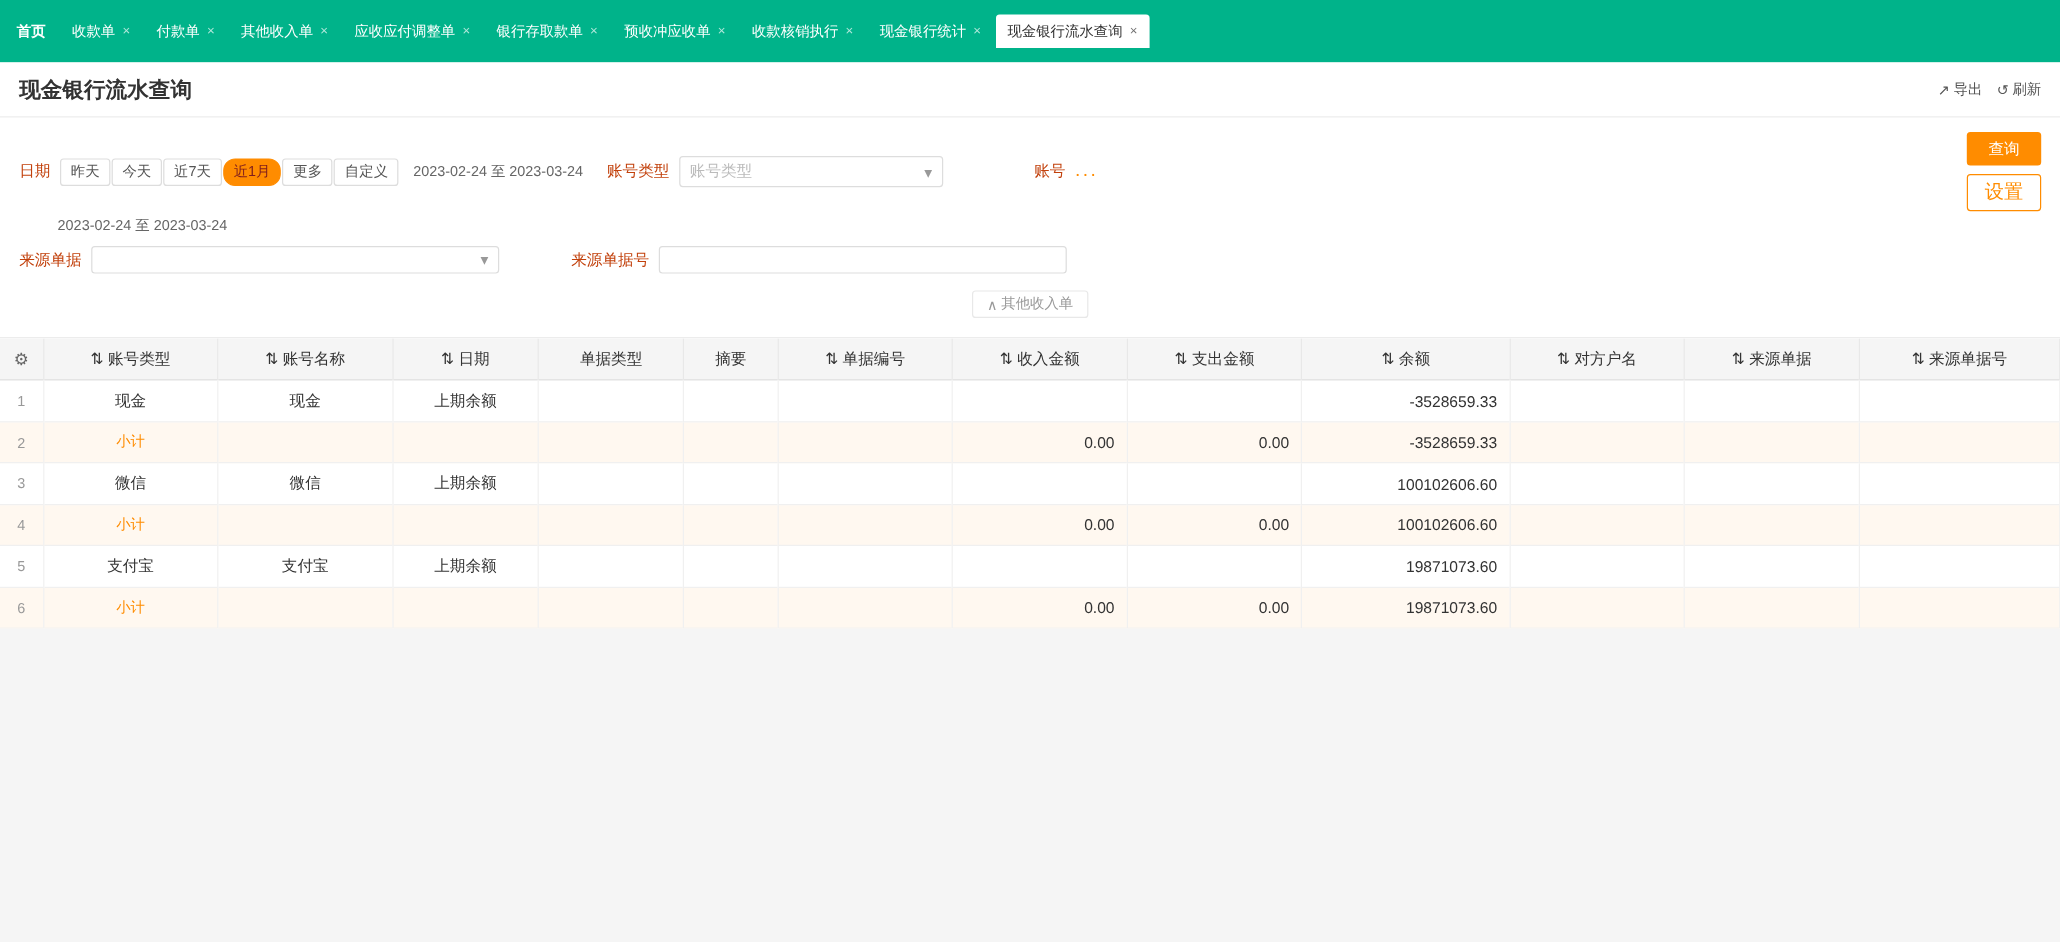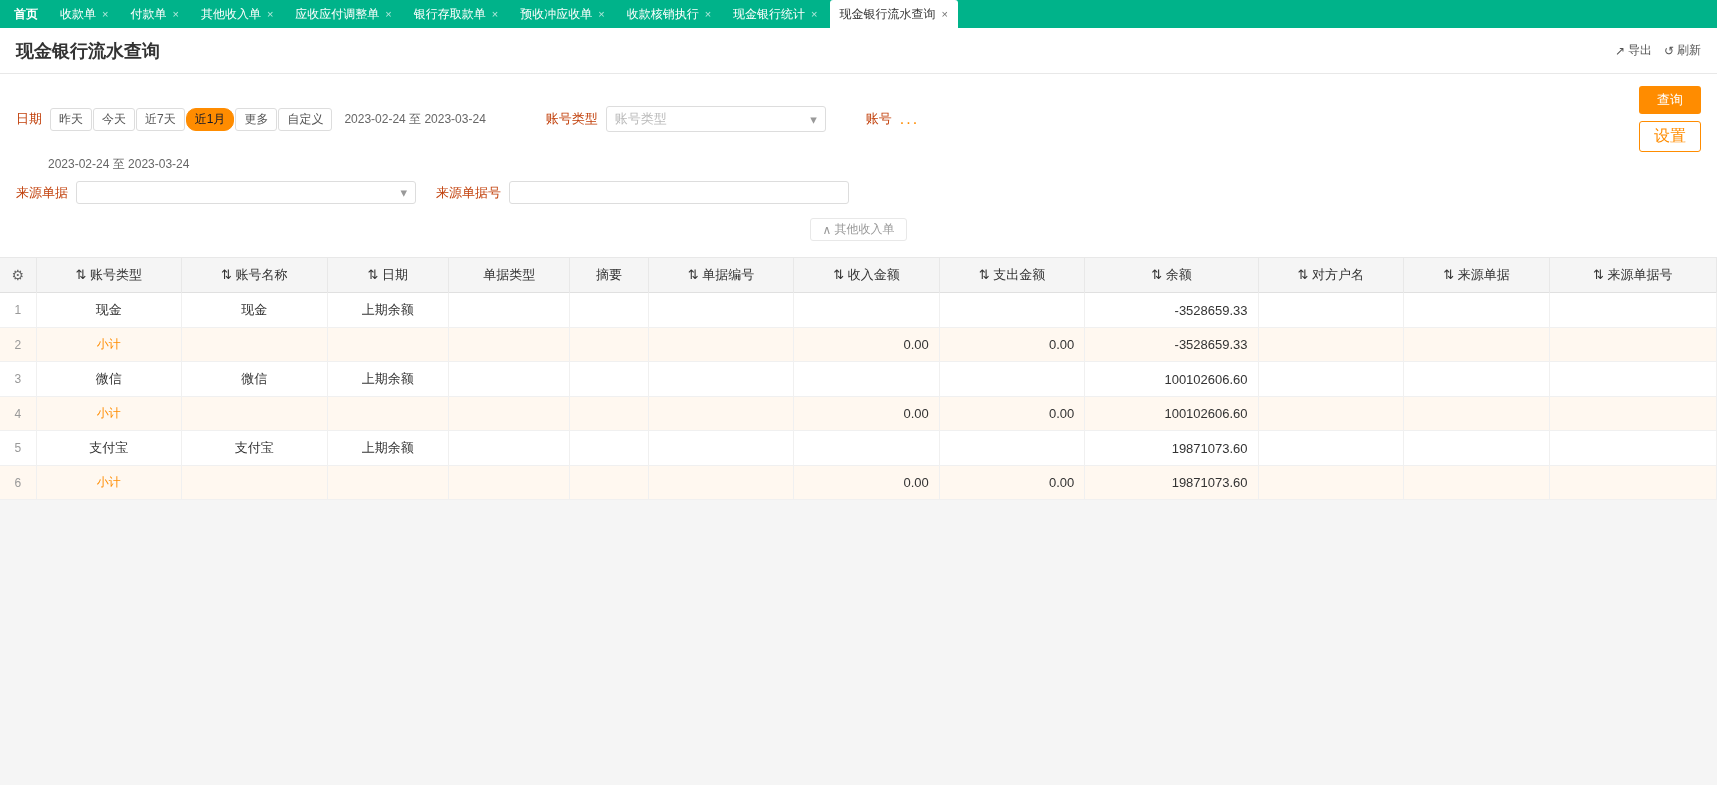--- a/index.html
+++ b/index.html
@@ -3,21 +3,21 @@
   <meta charset="utf-8">
   <style>
     * { box-sizing: border-box; margin: 0; padding: 0; }
     body { font-family: 'Microsoft YaHei', Arial, sans-serif; font-size: 13px; background: #f5f5f5; color: #333; }
 
     
     .top-nav {
       background: #00b38a;
       display: flex;
       align-items: center;
-      height: 28px;
+      height: 52px;
       padding: 0 4px;
       overflow: hidden;
     }
     .nav-tab {
       display: flex;
       align-items: center;
       height: 28px;
       padding: 0 10px;
       color: #fff;
       font-size: 12px;
@@ -99,21 +99,21 @@
       padding: 2px 8px;
       font-size: 12px;
       border: 1px solid #ddd;
       border-radius: 3px;
       cursor: pointer;
       background: #fff;
       color: #555;
     }
     .date-btn.active {
       background: #ff8c00;
-      color: #0f172a;
+      color: #7f1d1d;
       border-color: #ff8c00;
       border-radius: 10px;
     }
     .date-range {
       font-size: 12px;
       color: #666;
       margin-left: 4px;
     }
     .filter-select {
       display: flex;
@@ -299,29 +299,29 @@
         <button class="date-btn">昨天</button>
         <button class="date-btn">今天</button>
         <button class="date-btn">近7天</button>
         <button class="date-btn active">近1月</button>
         <button class="date-btn">更多</button>
         <button class="date-btn">自定义</button>
       </div>
       <span class="date-range">2023-02-24 至 2023-03-24</span>
     </div>
 
-    <div class="filter-item" style="margin-left: 40px;">
+    <div class="filter-item" style="">
       <span class="filter-label">账号类型</span>
       <div class="filter-select" style="min-width:220px;">
         <span style="color:#bbb;">账号类型</span>
         <span>▾</span>
       </div>
     </div>
 
-    <div class="filter-item" style="margin-left: 20px;">
+    <div class="filter-item" style="margin-left: 56px;">
       <span class="filter-label">账号</span>
       <span class="account-dots">...</span>
     </div>
 
     <div class="filter-right-btns">
       <button class="btn-query">查询</button>
       <button class="btn-settings">设置</button>
     </div>
   </div>
 
@@ -330,21 +330,21 @@
   </div>
 
   <div class="filter-row">
     <div class="filter-item">
       <span class="filter-label">来源单据</span>
       <div class="filter-select" style="min-width:340px;">
         <span style="color:#bbb;"></span>
         <span>▾</span>
       </div>
     </div>
-    <div class="filter-item" style="">
+    <div class="filter-item" style="margin-left: 40px;">
       <span class="filter-label">来源单据号</span>
       <input type="text" class="filter-input" style="min-width: 340px;">
     </div>
   </div>
 
   <div class="collapse-row">
     <button class="collapse-btn">
       <span>∧</span>
       <span>其他收入单</span>
     </button>

